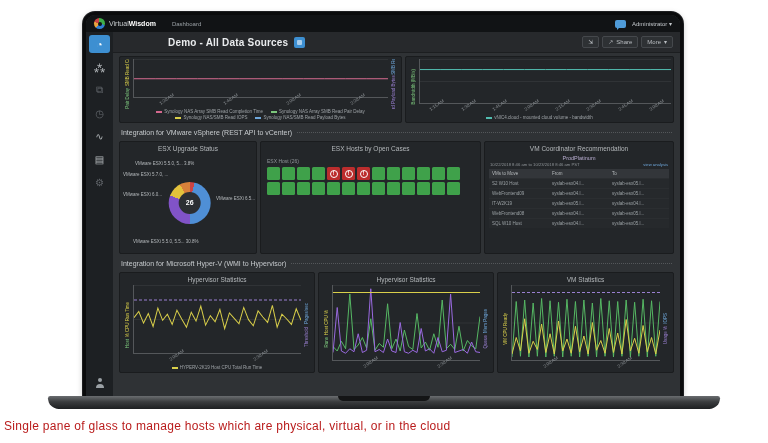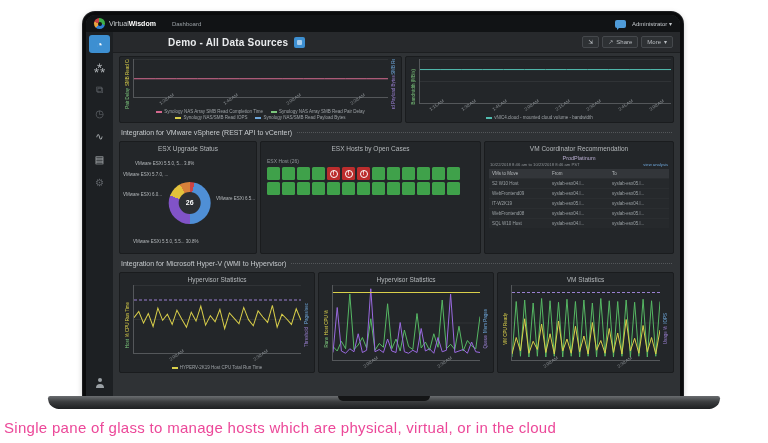--- a/index.html
+++ b/index.html
@@ -10,21 +10,21 @@
   
   .laptop-screen { position:absolute; left:83px; top:12px; width:600px; height:384px;
     background:#0a0b0c; border-radius:12px 12px 0 0; padding:3px 3px 0 3px;
     box-shadow:0 0 0 1px #1e1f21, 0 2px 6px rgba(0,0,0,.25); }
   .screen { position:relative; width:100%; height:100%; background:#2f3235; overflow:hidden;
     border-radius:9px 9px 0 0; display:flex; flex-direction:column; }
   .laptop-base { position:absolute; left:48px; top:396px; width:672px; height:13px;
     background:linear-gradient(#6a6d70, #3a3c3e 45%, #1d1f21); border-radius:3px 3px 14px 14px; }
   .base-notch { position:absolute; left:50%; top:0; transform:translateX(-50%);
     width:92px; height:5px; background:#141516; border-radius:0 0 7px 7px; }
-  .caption { position:absolute; left:4px; top:419px; font-size:15px; color:#ec4899; letter-spacing:.3px; }
+  .caption { position:absolute; left:4px; top:419px; font-size:12px; color:#b91c1c; letter-spacing:.3px; }
 
   
   .topnav { height:17px; background:#111315; display:flex; align-items:center; padding:0 8px; flex:0 0 auto; }
   .logo-mark { width:11px; height:11px; border-radius:50%;
     background:conic-gradient(#3fae49 0 30%, #2f7fd1 30% 62%, #e8a33d 62% 80%, #cc4444 80% 100%); position:relative; }
   .logo-mark::after { content:""; position:absolute; left:3.5px; top:3.5px; width:4px; height:4px; border-radius:50%; background:#111315; }
   .brand { margin-left:4px; font-size:7px; color:#c7cbce; }
   .brand b { color:#ffffff; }
   .nav-item { margin-left:16px; font-size:6px; color:#9aa0a5; }
   .topnav-right { margin-left:auto; display:flex; align-items:center; gap:6px; }

